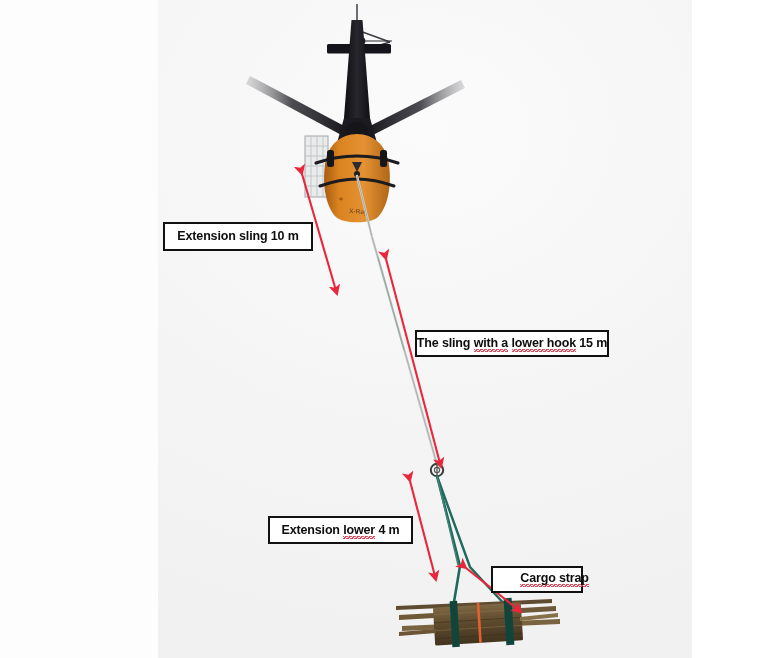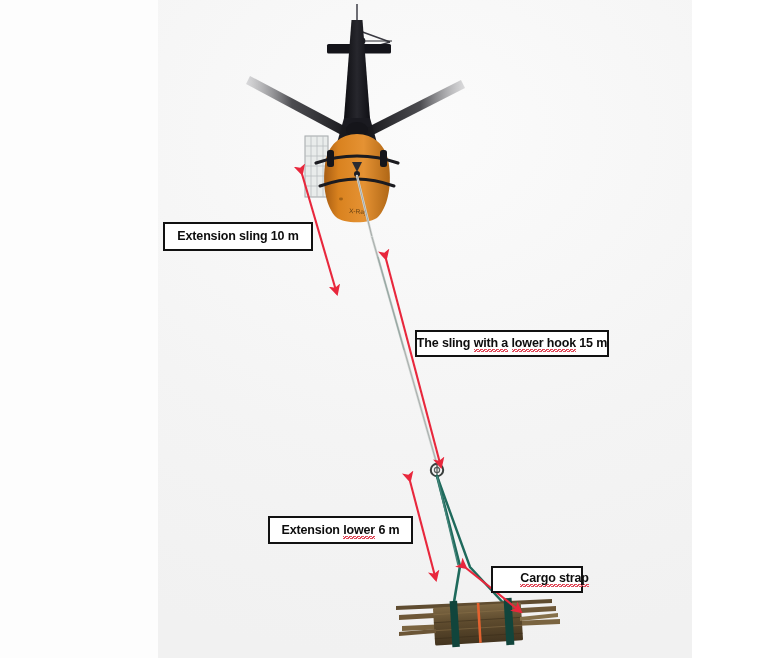--- a/index.html
+++ b/index.html
@@ -241,20 +241,20 @@
 
   <div class="callout" id="c-ext-sling">
     <span class="txt">Extension sling 10 m</span>
   </div>
 
   <div class="callout" id="c-sling-hook">
     <span class="txt"><span>The sling </span><span class="sp">with a</span><span> </span><span class="sp">lower hook</span><span> 15 m</span></span>
   </div>
 
   <div class="callout" id="c-ext-strap">
-    <span class="txt"><span>Extension </span><span class="sp">lower</span><span> 6 m</span></span>
+    <span class="txt"><span>Extension </span><span class="sp">lower</span><span> 4 m</span></span>
   </div>
 
   <div class="callout" id="c-cargo-strap">
     <span class="txt sp">Cargo strap</span>
   </div>
 
 </div>
 
 </body></html>

